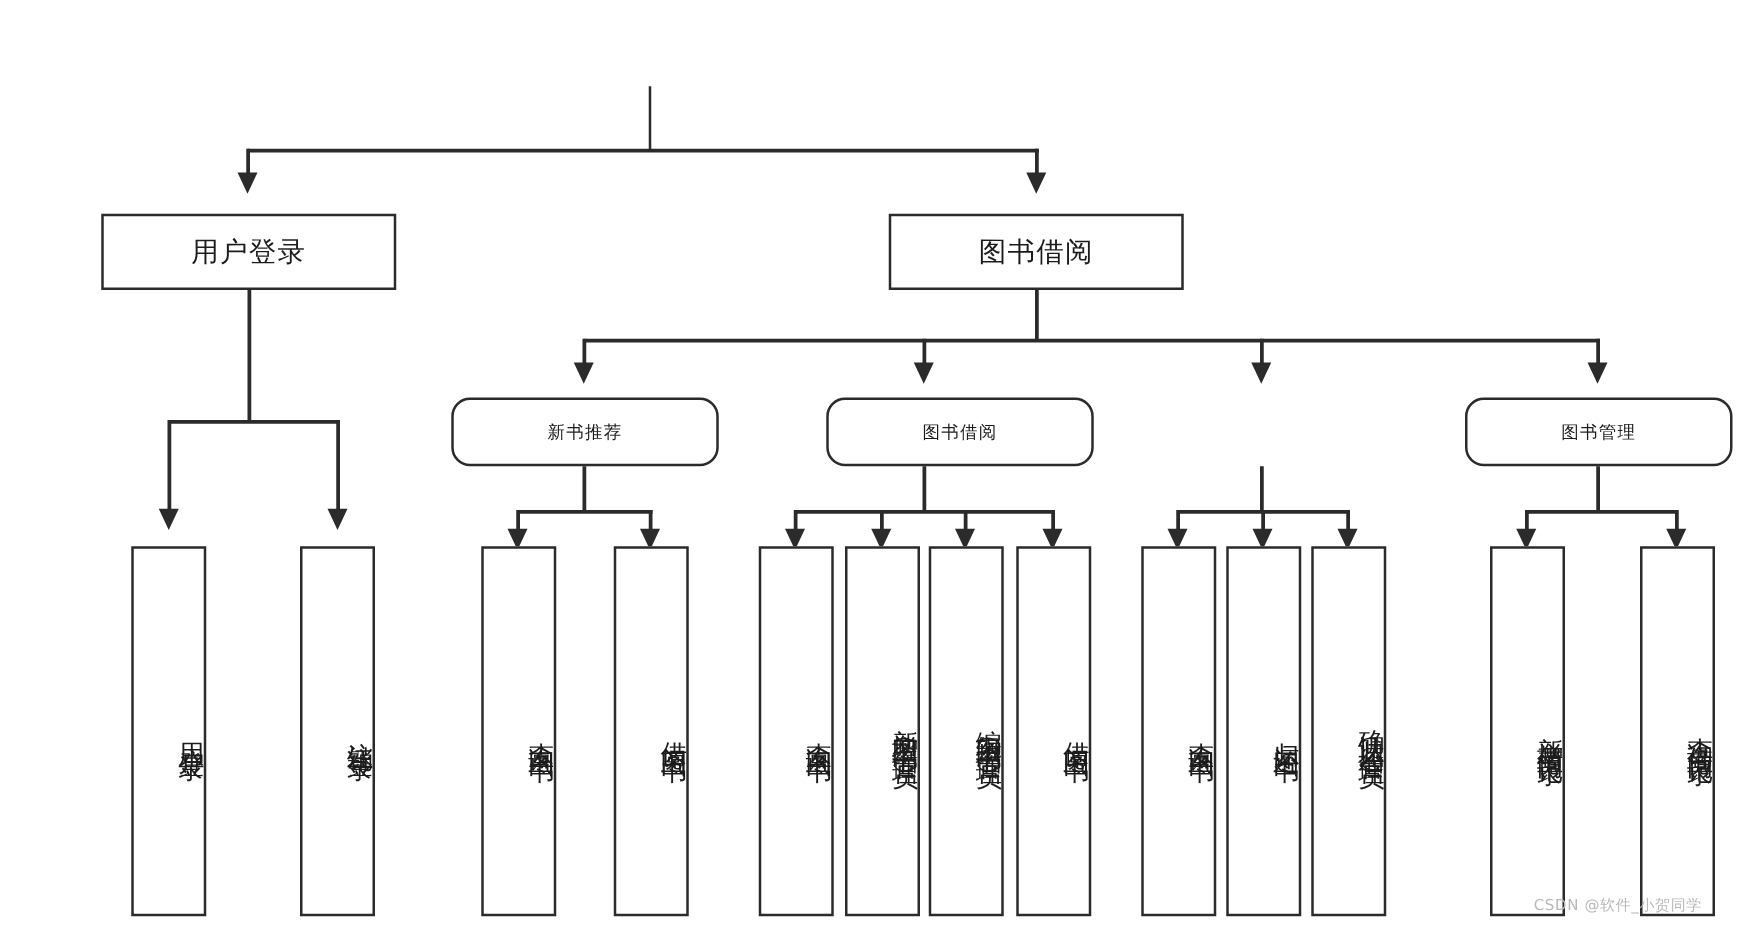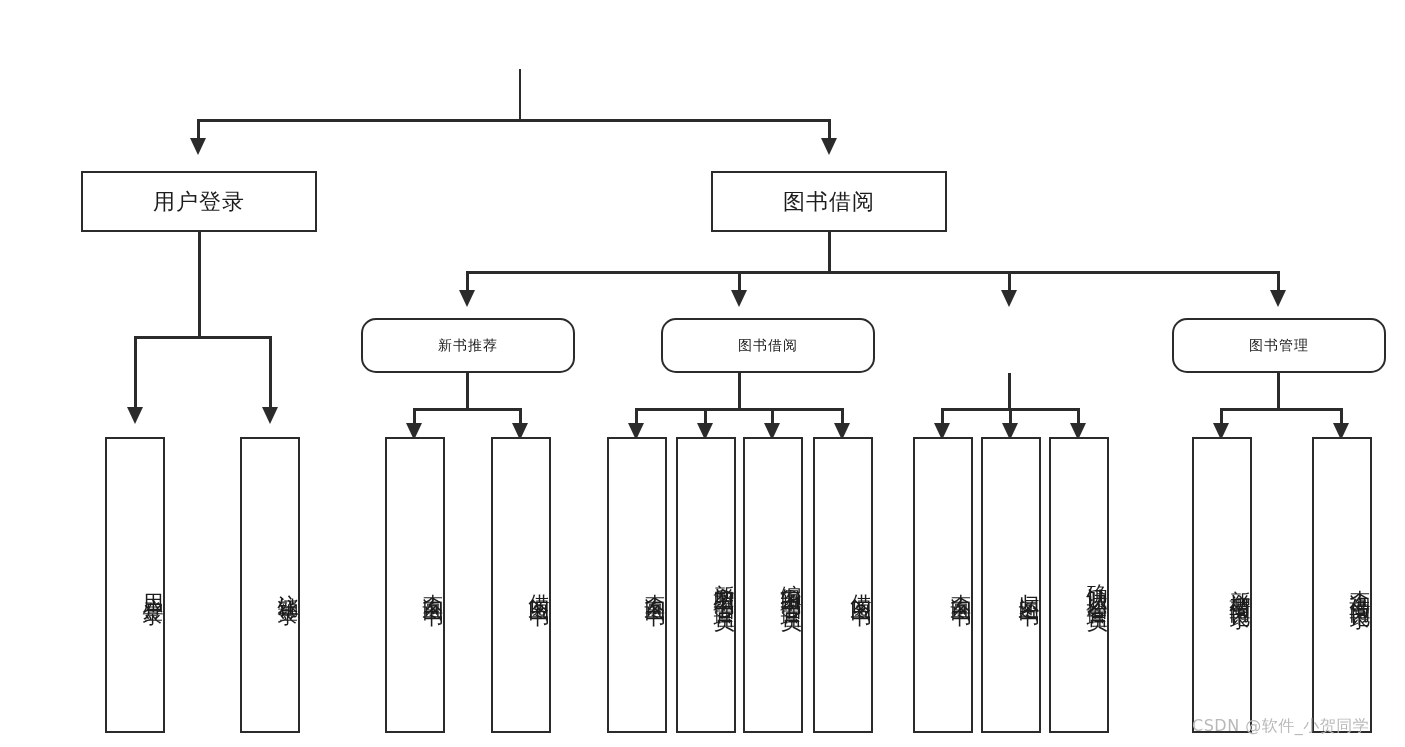--- a/index.html
+++ b/index.html
@@ -65,24 +65,25 @@
   .arrow {
     position: absolute;
     width: 0;
     height: 0;
     border-left: 8px solid transparent;
     border-right: 8px solid transparent;
     border-top: 17px solid #2b2b2b;
   }
   .watermark {
     position: absolute;
-    font-size: 16px;
+    font-size: 12px;
     color: #b9b9b9;
     white-space: nowrap;
     letter-spacing: 0.5px;
+    padding-left: 35px;
   }
 </style>
 </head>
 <body>
 
 <div id="canvas">
 
 
   <div class="edge edge-v" style="left:519px; top:69px; width:2px; height:51px;"></div>
 

